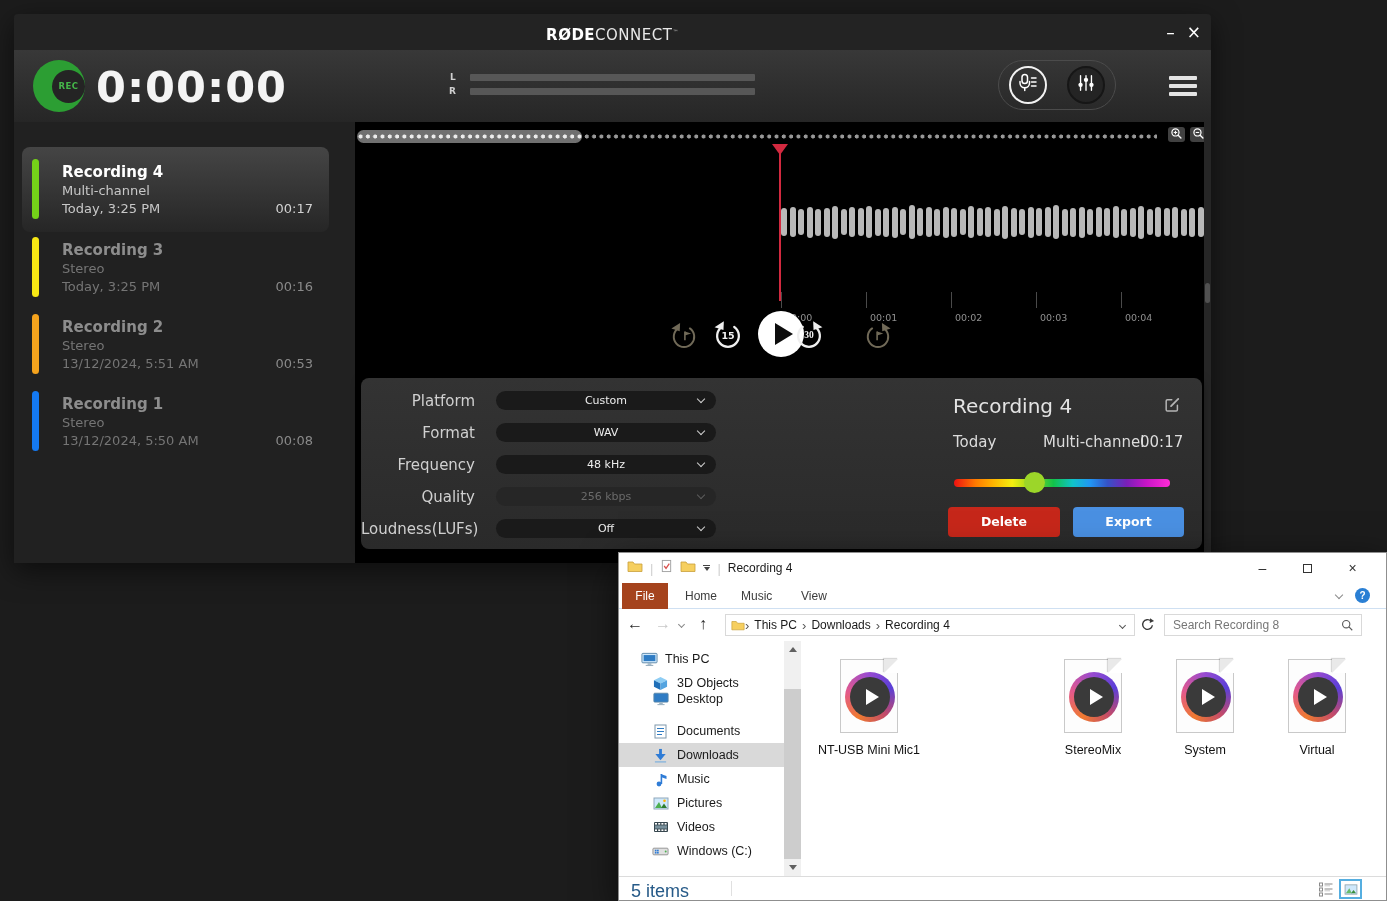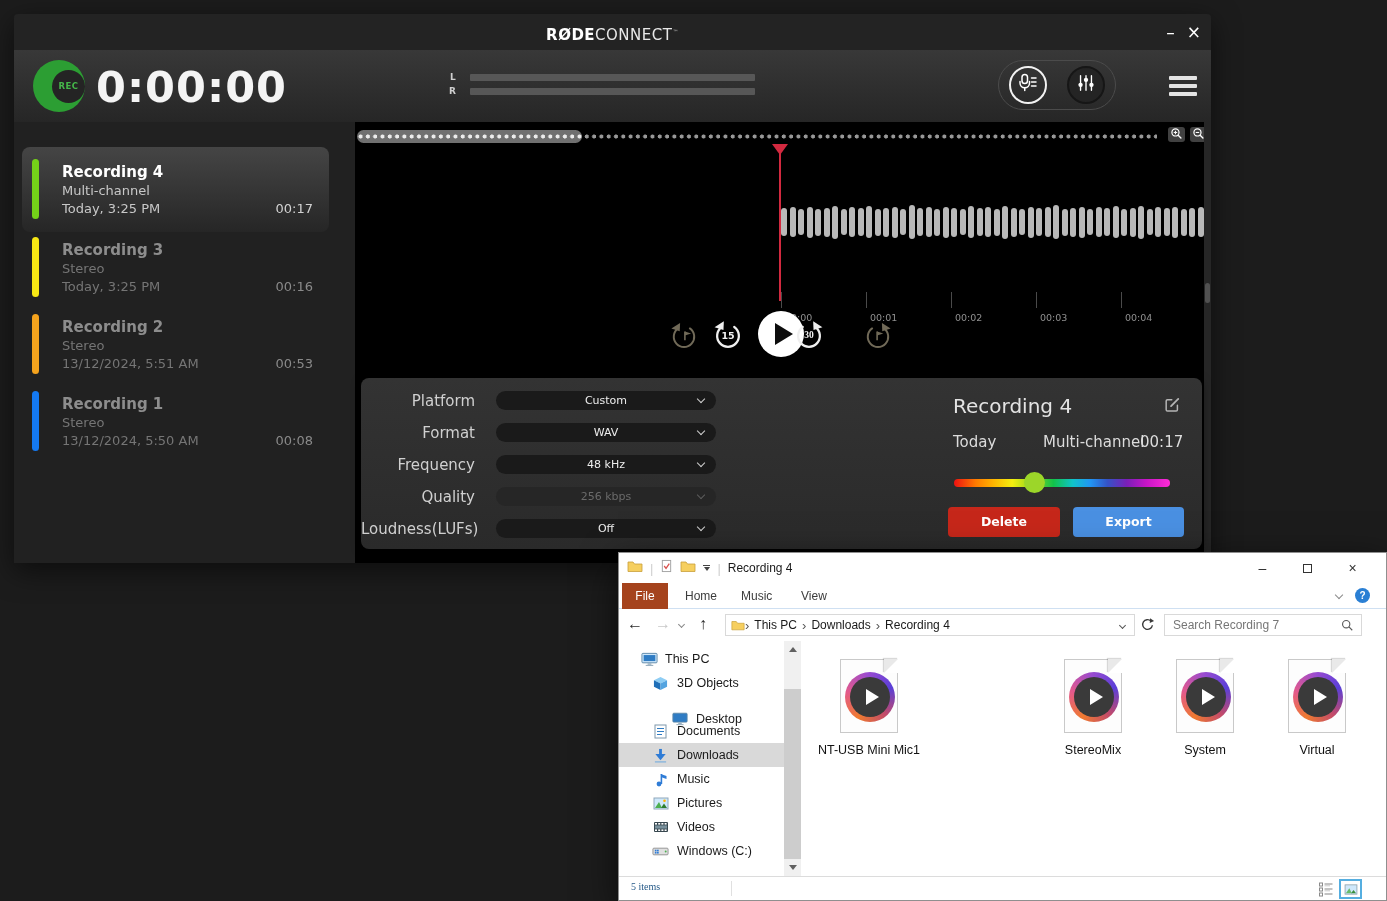--- a/index.html
+++ b/index.html
@@ -179,21 +179,21 @@
     background:conic-gradient(from 210deg,#ef7a30,#e45a8a,#9a4bd0,#5a3fd8,#c24a6a,#ef7a30);
     display:flex; align-items:center; justify-content:center; }
   .play-inner { width:40px; height:40px; border-radius:50%; background:#3a3a3a;
                 display:flex; align-items:center; justify-content:center; }
   .play-inner-tri { width:0; height:0; border-top:8px solid transparent; border-bottom:8px solid transparent;
                     border-left:13px solid #fff; margin-left:4px; }
   .file-label { margin-top:10px; text-align:center; font-size:12.5px; color:#111; line-height:1.25; }
 
   .e-status { position:absolute; left:0; top:323px; right:0; height:24px; border-top:1px solid #dcdcdc;
               background:#fff; }
-  .status-count { position:absolute; left:12px; top:4px; font-size:10px; color:#265a88;font-family:Liberation Serif, serif; }
+  .status-count { position:absolute; left:12px; top:4px; font-size:18px; color:#265a88; }
   .status-sep { position:absolute; left:112px; top:4px; width:1px; height:15px; background:#e0e0e0; }
   .view-details { position:absolute; right:52px; top:4px; width:16px; height:16px; cursor:pointer; }
   .view-thumbs { position:absolute; right:24px; top:2px; width:23px; height:20px; border:2px solid #55aee0;
                  background:#fff; display:flex; align-items:center; justify-content:center; cursor:pointer; }
 </style>
 </head>
 <body>
 
 <div id="rode-window">
 
@@ -546,21 +546,21 @@
       <span class="crumb">Recording 4</span>
       <span class="chev addr-chev" style="width:5px; height:5px;"></span>
     </div>
     <span class="refresh-btn">
       <svg width="15" height="15" viewBox="0 0 16 16">
         <path d="M13.2 8.8 A 5.2 5.2 0 1 1 11.6 4.2" fill="none" stroke="#3a3a3a" stroke-width="1.5"></path>
         <polygon points="10.8,1.2 15,4.3 10.4,6.3" fill="#3a3a3a"></polygon>
       </svg>
     </span>
     <div class="search-box">
-      <span class="search-ph">Search Recording 7</span>
+      <span class="search-ph">Search Recording 8</span>
       <span class="search-icon-wrap">
         <svg width="13" height="13" viewBox="0 0 15 15">
           <circle cx="6" cy="6" r="4.2" stroke="#5a5a5a" stroke-width="1.3" fill="none"></circle>
           <line x1="9.2" y1="9.2" x2="13" y2="13" stroke="#5a5a5a" stroke-width="1.3"></line>
         </svg>
       </span>
     </div>
   </div>
 
   <div class="e-body">
@@ -582,21 +582,21 @@
         <span class="side-icon" style="left:34px;">
           <svg width="15" height="15" viewBox="0 0 16 16">
             <polygon points="8,1 15,4.5 8,8 1,4.5" fill="#8ecdf4"></polygon>
             <polygon points="1,4.5 8,8 8,15 1,11.5" fill="#1f6fb8"></polygon>
             <polygon points="15,4.5 8,8 8,15 15,11.5" fill="#54a4e0"></polygon>
           </svg>
         </span>
         <span class="side-label" style="left:58px;">3D Objects</span>
       </div>
 
-      <div class="side-item" style="top:66px;margin-left:19px;">
+      <div class="side-item" style="top:46px;">
         <span class="side-icon" style="left:34px;">
           <svg width="16" height="14" viewBox="0 0 18 15">
             <rect x="1" y="1" width="16" height="10" rx="1" fill="#2f7cc4" stroke="#5b87a8" stroke-width="1"></rect>
             <rect x="7" y="11.5" width="4" height="1.6" fill="#9ab0c0"></rect>
             <rect x="5" y="13.2" width="8" height="1.2" fill="#9ab0c0"></rect>
           </svg>
         </span>
         <span class="side-label" style="left:58px;">Desktop</span>
       </div>
 

